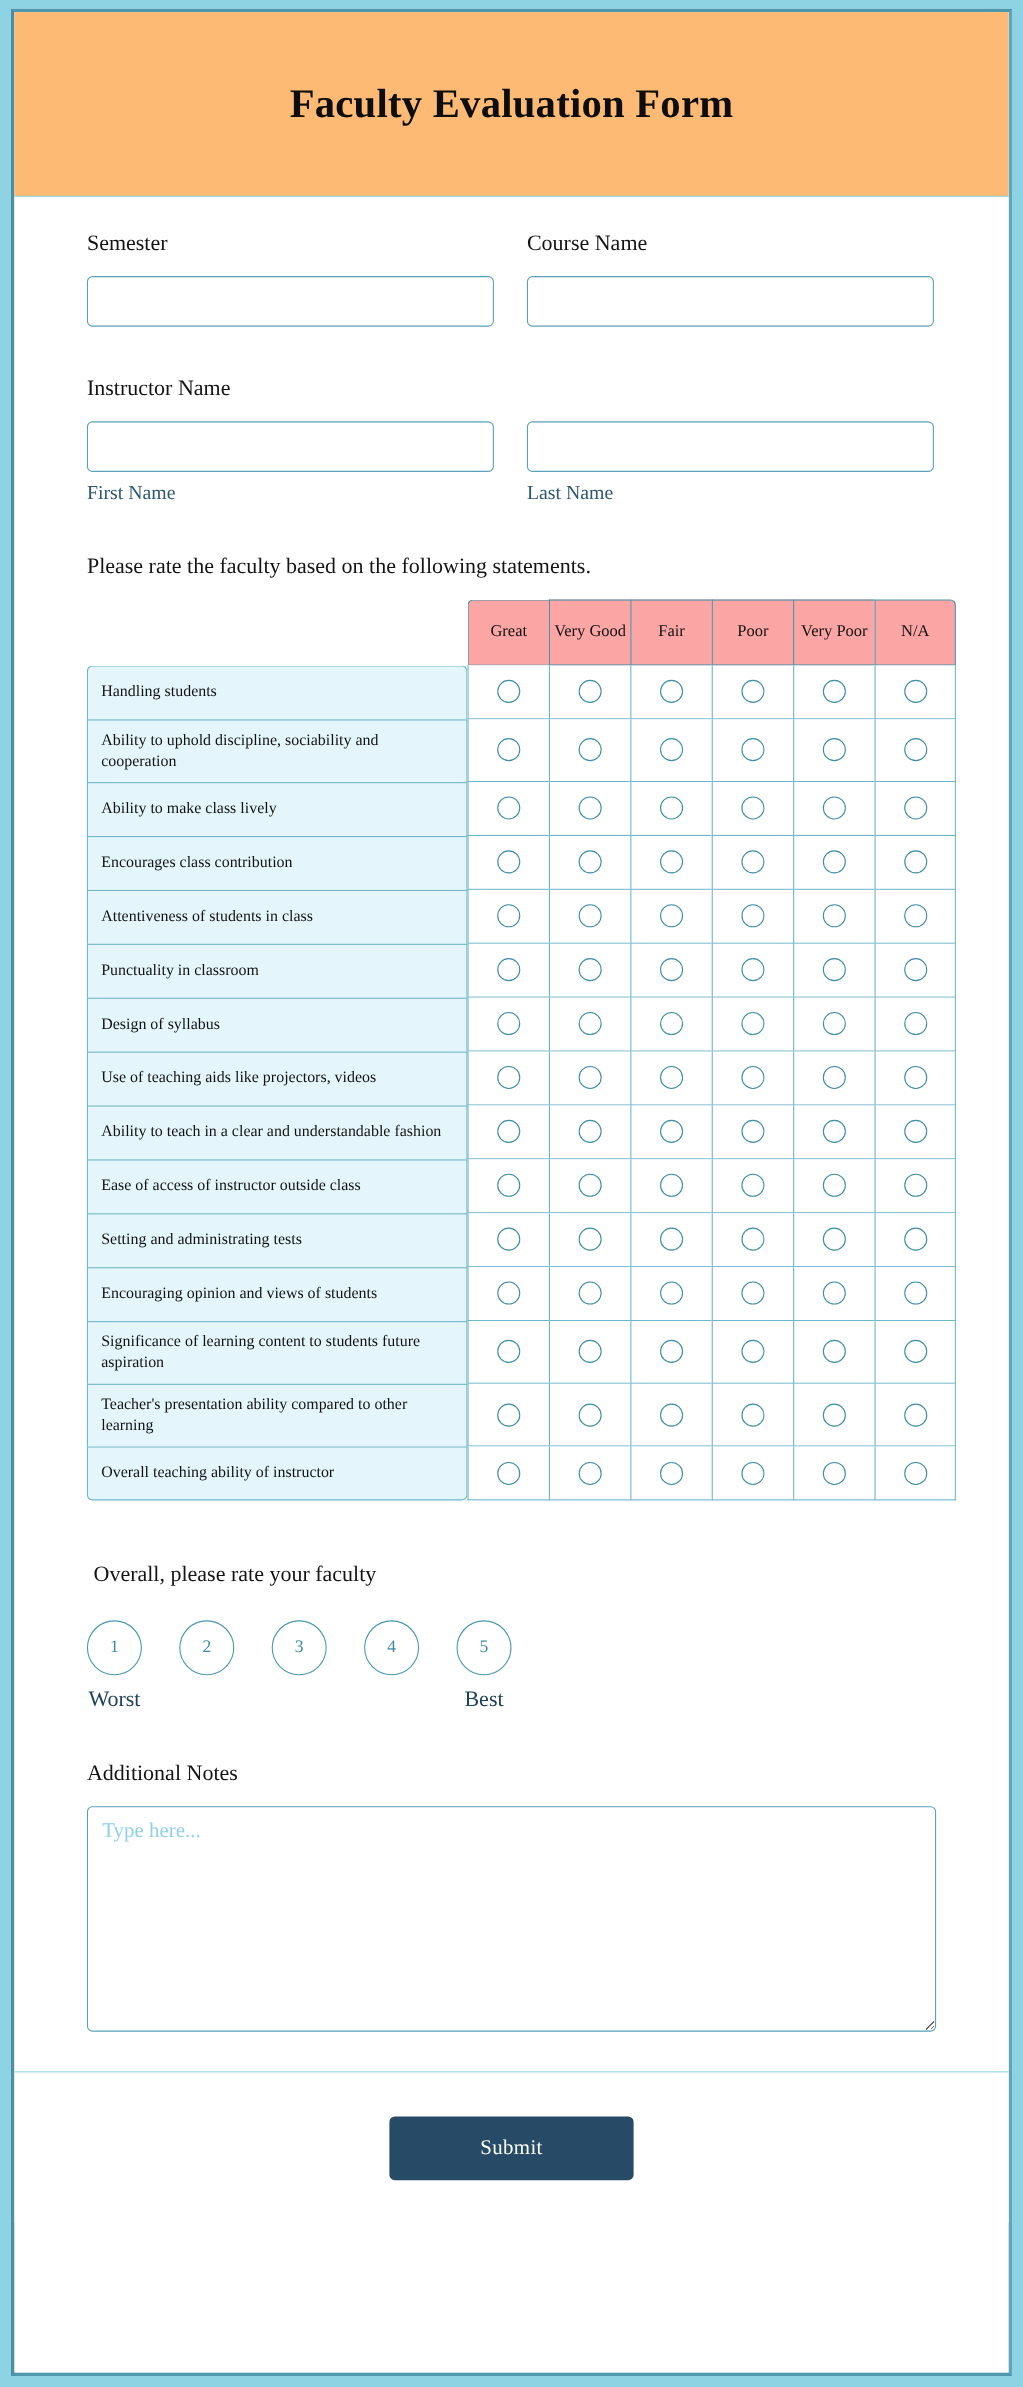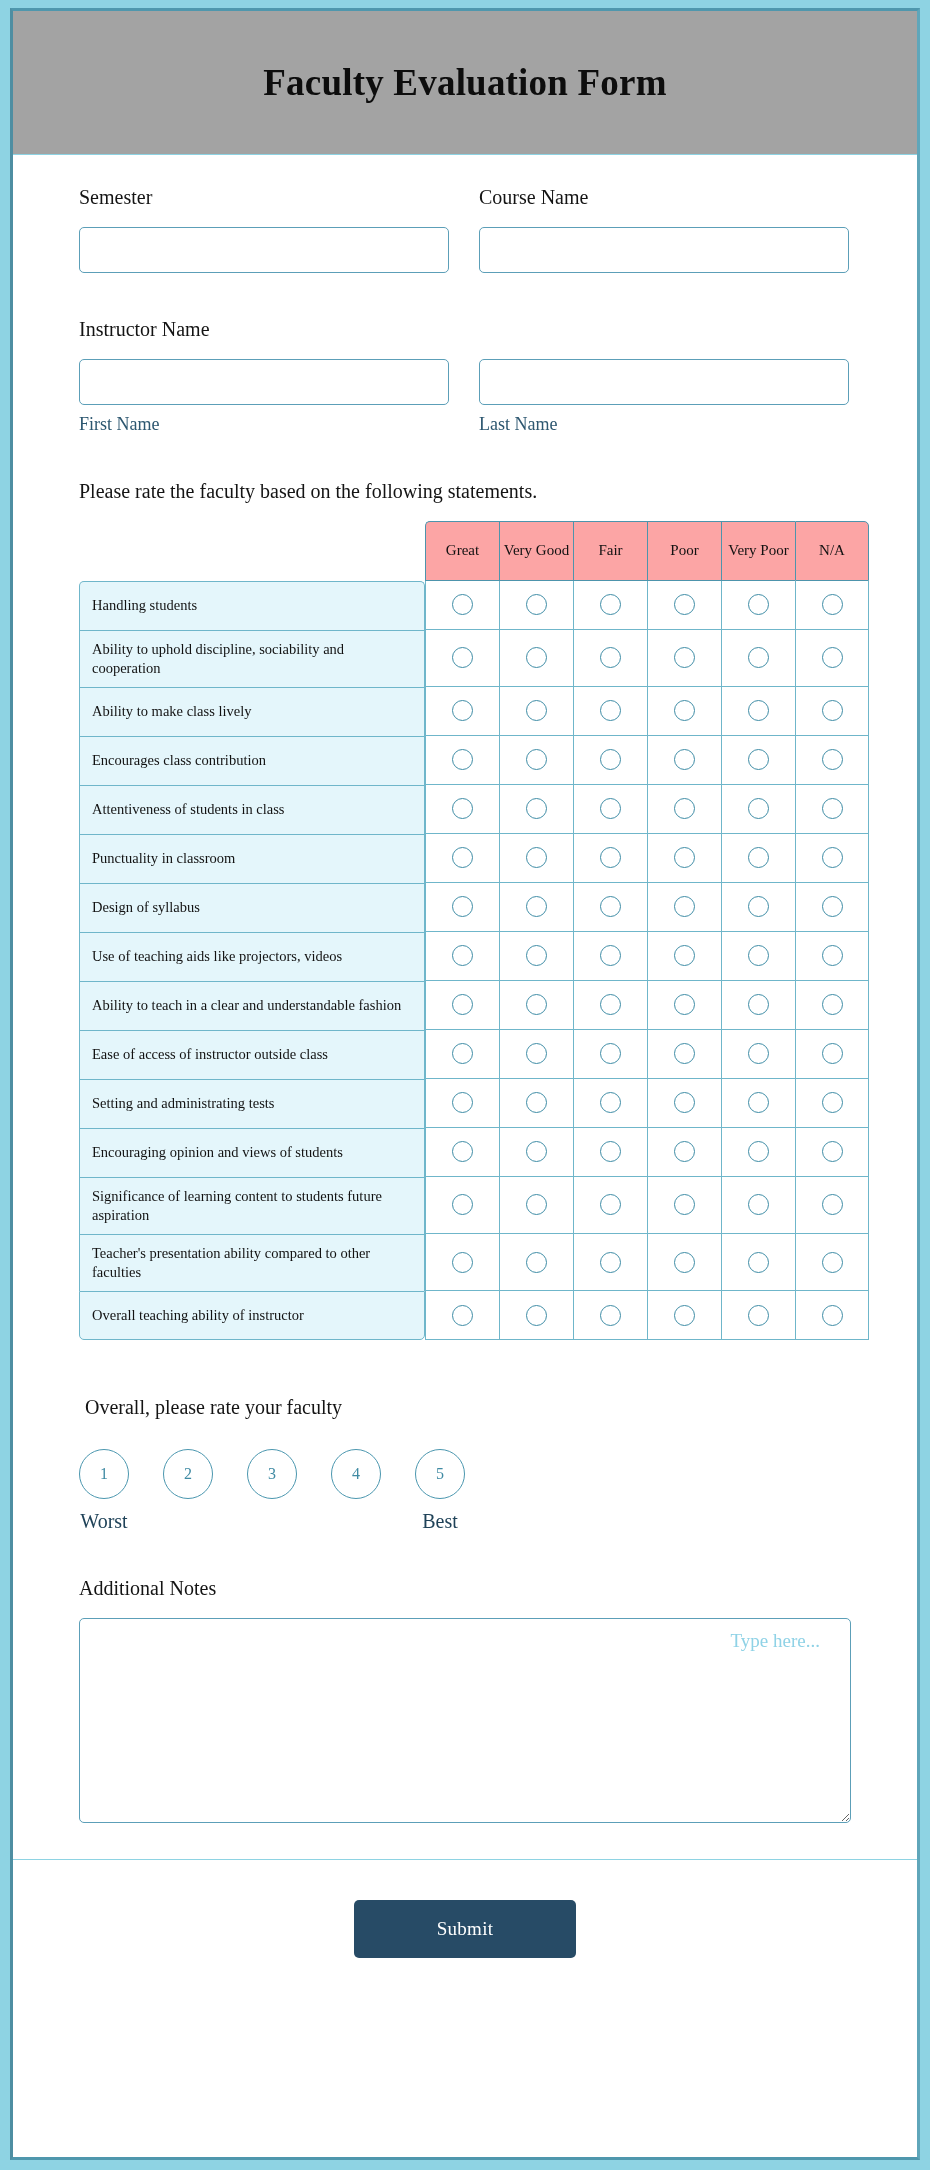--- a/index.html
+++ b/index.html
@@ -30,26 +30,26 @@
     height: 2152px;
     background: #ffffff;
     border: 3px solid #4f97ad;
     border-left-color: #4e8ea2;
     border-right-color: #5fa6ba;
     overflow: hidden;
   }
 
   
   .form-header {
-    height: 144px;
+    height: 168px;
     border-bottom: 1.5px solid #8ed3e3;
     display: flex;
     align-items: center;
     justify-content: center;
-    background: #a3a3a3;
+    background: #fdba74;
   }
 
   .form-title {
     font-size: 37px;
     font-weight: 700;
     color: #0d0d0d;
     letter-spacing: 0.2px;
     text-align: center;
     font-family: "Liberation Serif", "DejaVu Serif", serif;
   }
@@ -233,25 +233,24 @@
 
   .notes-area {
     width: 100%;
     height: 205px;
     border: 1.5px solid #5c9fb8;
     border-radius: 5px;
     background: #fff;
     font-size: 19px;
     font-family: "Liberation Serif", "DejaVu Serif", serif;
     color: #701a75;
-    padding: 11px 30px;
+    padding: 11px 13px;
     resize: vertical;
     outline: none;
     display: block;
-    text-align: right;
   }
   .notes-area::placeholder { color: #8fd2e6; }
 
   
   .footer {
     border-top: 1.5px solid #8ed3e3;
     height: 138px;
     display: flex;
     align-items: center;
     justify-content: center;
@@ -451,21 +450,21 @@
             <tr class="mrow">
               <td class="stmt">Significance of learning content to students future aspiration</td>
               <td class="cell"><span class="radio"></span></td>
               <td class="cell"><span class="radio"></span></td>
               <td class="cell"><span class="radio"></span></td>
               <td class="cell"><span class="radio"></span></td>
               <td class="cell"><span class="radio"></span></td>
               <td class="cell"><span class="radio"></span></td>
             </tr>
             <tr class="mrow">
-              <td class="stmt">Teacher's presentation ability compared to other faculties</td>
+              <td class="stmt">Teacher's presentation ability compared to other learning</td>
               <td class="cell"><span class="radio"></span></td>
               <td class="cell"><span class="radio"></span></td>
               <td class="cell"><span class="radio"></span></td>
               <td class="cell"><span class="radio"></span></td>
               <td class="cell"><span class="radio"></span></td>
               <td class="cell"><span class="radio"></span></td>
             </tr>
             <tr class="mrow">
               <td class="stmt">Overall teaching ability of instructor</td>
               <td class="cell"><span class="radio"></span></td>

